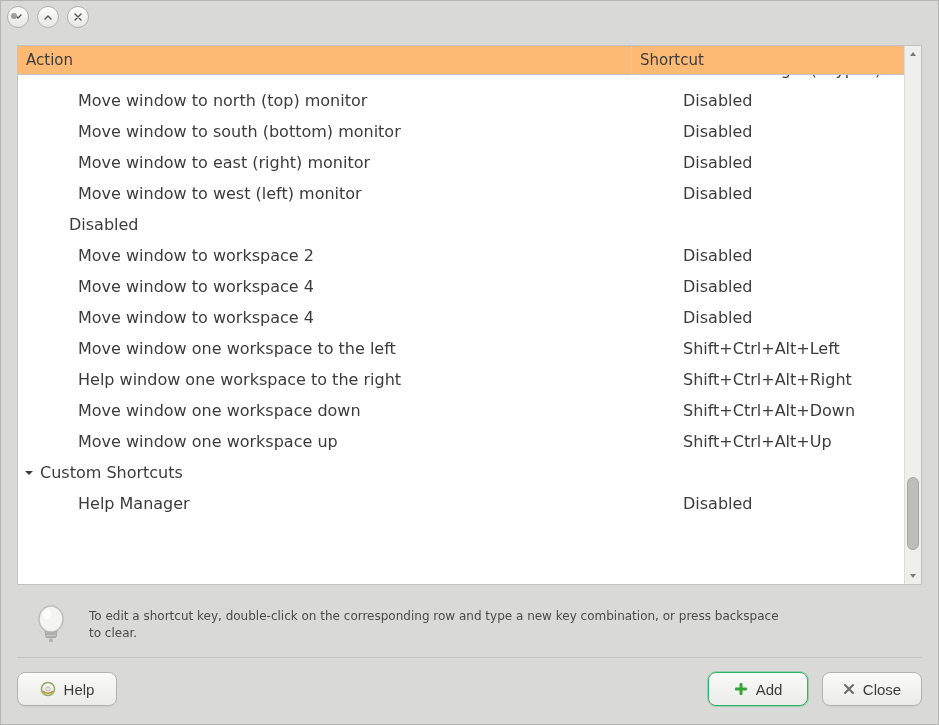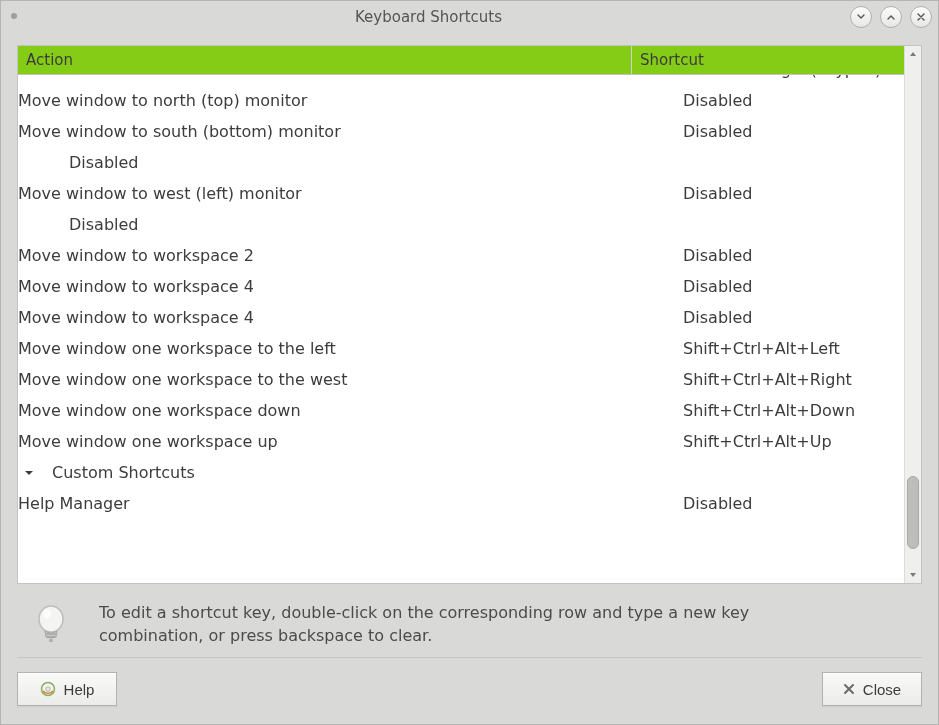--- a/index.html
+++ b/index.html
@@ -86,21 +86,21 @@
     flex: 1;
     display: flex;
     flex-direction: column;
     min-width: 0;
     overflow: hidden;
   }
   .tree-header {
     height: 28px;
     display: flex;
     border-bottom: 1px solid #c3c3c1;
-    background: #84cc16;
+    background: #fdba74;
     font-size: 15px;
     color: #3c3c3c;
     flex-shrink: 0;
   }
   .tree-header .col {
     display: flex;
     align-items: center;
     padding: 0 8px;
     border-right: 1px solid #d0d0ce;
     box-sizing: border-box;
@@ -122,32 +122,33 @@
   .row {
     height: 31px;
     display: flex;
     align-items: center;
     font-size: 16px;
     cursor: default;
   }
   .row .cell-action {
     flex: 0 0 614px;
     box-sizing: border-box;
+    padding-left: 60px;
     white-space: nowrap;
     overflow: hidden;
     text-overflow: ellipsis;
   }
   .row .cell-shortcut {
     flex: 1;
     padding-left: 8px;
     white-space: nowrap;
     margin-left: 43px;
   }
   .row.group .cell-action {
-    padding-left: 34px;
+    padding-left: 22px;
     position: relative;
   }
   .row.group {
     font-size: 16px;
   }
   .row.group .expander {
     position: absolute;
     left: 6px;
     top: 50%;
     transform: translateY(-50%);
@@ -178,24 +179,24 @@
     display: flex; align-items: center; justify-content: center;
     color: #666;
   }
   .vscroll .arrow.up { top: 0; }
   .vscroll .arrow.down { bottom: 0; }
 
   
   .hint {
     display: flex;
     align-items: center;
-    gap: 26px;
+    gap: 16px;
     padding: 18px 12px 10px 12px;
     color: #4b4b4b;
-    font-size: 16px;
+    font-size: 12px;
   }
   .hint .bulb {
     width: 44px; height: 44px;
     flex-shrink: 0;
     display: flex; align-items: center; justify-content: center;
   }
   .hint .text { line-height: 1.4; max-width: 700px; }
 
   
   .buttonbar {
@@ -203,21 +204,21 @@
     align-items: center;
     padding: 14px 16px 18px 16px;
     gap: 14px;
   }
   .buttonbar .spacer { flex: 1; }
   .btn {
     height: 34px;
     min-width: 100px;
     padding: 0 16px;
     border: 1px solid #b3b3b1;
-    border-radius: 0;
+    border-radius: 8px;
     background: linear-gradient(#fafaf9, #ebebe9);
     color: #3c3c3c;
     font-size: 15px;
     display: inline-flex;
     align-items: center;
     justify-content: center;
     gap: 8px;
     cursor: pointer;
     box-shadow: inset 0 1px 0 rgba(255,255,255,0.7), 0 1px 1px rgba(0,0,0,0.05);
     white-space: nowrap;
@@ -239,21 +240,20 @@
     margin: 0 16px;
   }
 </style>
 </head>
 <body>
 
 <div class="window">
 
   <div class="titlebar">
     <div class="dot"></div>
-    <div class="title">Keyboard Shortcuts</div>
     <div class="controls">
       <div class="circle-btn">
         <svg width="10" height="10" viewBox="0 0 10 10">
             <path d="M2 3 L5 6 L8 3" fill="none" stroke="#555" stroke-width="1.4" stroke-linecap="round" stroke-linejoin="round"></path>
           </svg>
       </div>
       <div class="circle-btn">
         <svg width="10" height="10" viewBox="0 0 10 10">
             <path d="M2 7 L5 4 L8 7" fill="none" stroke="#555" stroke-width="1.4" stroke-linecap="round" stroke-linejoin="round"></path>
           </svg>
@@ -282,20 +282,21 @@
               </div>
               <div class="row">
                 <div class="cell-action">Move window to north (top) monitor</div>
                 <div class="cell-shortcut">Disabled</div>
               </div>
               <div class="row">
                 <div class="cell-action">Move window to south (bottom) monitor</div>
                 <div class="cell-shortcut">Disabled</div>
               </div>
               <div class="row">
+                <div class="cell-action">Move window to east (right) monitor</div>
                 <div class="cell-shortcut">Disabled</div>
               </div>
               <div class="row">
                 <div class="cell-action">Move window to west (left) monitor</div>
                 <div class="cell-shortcut">Disabled</div>
               </div>
               <div class="row">
                 <div class="cell-shortcut">Disabled</div>
               </div>
               <div class="row">
@@ -308,21 +309,21 @@
               </div>
               <div class="row">
                 <div class="cell-action">Move window to workspace 4</div>
                 <div class="cell-shortcut">Disabled</div>
               </div>
               <div class="row">
                 <div class="cell-action">Move window one workspace to the left</div>
                 <div class="cell-shortcut">Shift+Ctrl+Alt+Left</div>
               </div>
               <div class="row">
-                <div class="cell-action">Move window one workspace to the west</div>
+                <div class="cell-action">Help window one workspace to the right</div>
                 <div class="cell-shortcut">Shift+Ctrl+Alt+Right</div>
               </div>
               <div class="row">
                 <div class="cell-action">Move window one workspace down</div>
                 <div class="cell-shortcut">Shift+Ctrl+Alt+Down</div>
               </div>
               <div class="row">
                 <div class="cell-action">Move window one workspace up</div>
                 <div class="cell-shortcut">Shift+Ctrl+Alt+Up</div>
               </div>
@@ -382,20 +383,29 @@
       <span>
         <svg width="16" height="16" viewBox="0 0 16 16">
           <circle cx="8" cy="8" r="6.5" fill="none" stroke="#8fae5a" stroke-width="1.5"></circle>
           <path d="M3 10 A6.5 6.5 0 0 0 13 10" fill="none" stroke="#d08a3a" stroke-width="1.5"></path>
           <circle cx="8" cy="8" r="2.2" fill="#e7e7e5" stroke="#a8a8a6" stroke-width="0.8"></circle>
         </svg>
       </span>
       <span>Help</span>
     </button>
     <div class="spacer"></div>
+    <button class="btn default">
+      <span>
+        <svg width="14" height="14" viewBox="0 0 14 14">
+          <rect x="5.5" y="1" width="3" height="12" rx="1" fill="#36a336"></rect>
+          <rect x="1" y="5.5" width="12" height="3" rx="1" fill="#36a336"></rect>
+        </svg>
+      </span>
+      <span>Add</span>
+    </button>
     <button class="btn">
       <span>
         <svg width="12" height="12" viewBox="0 0 12 12">
           <path d="M2 2 L10 10 M10 2 L2 10" stroke="#6b6b69" stroke-width="2" stroke-linecap="round"></path>
         </svg>
       </span>
       <span>Close</span>
     </button>
   </div>
 

